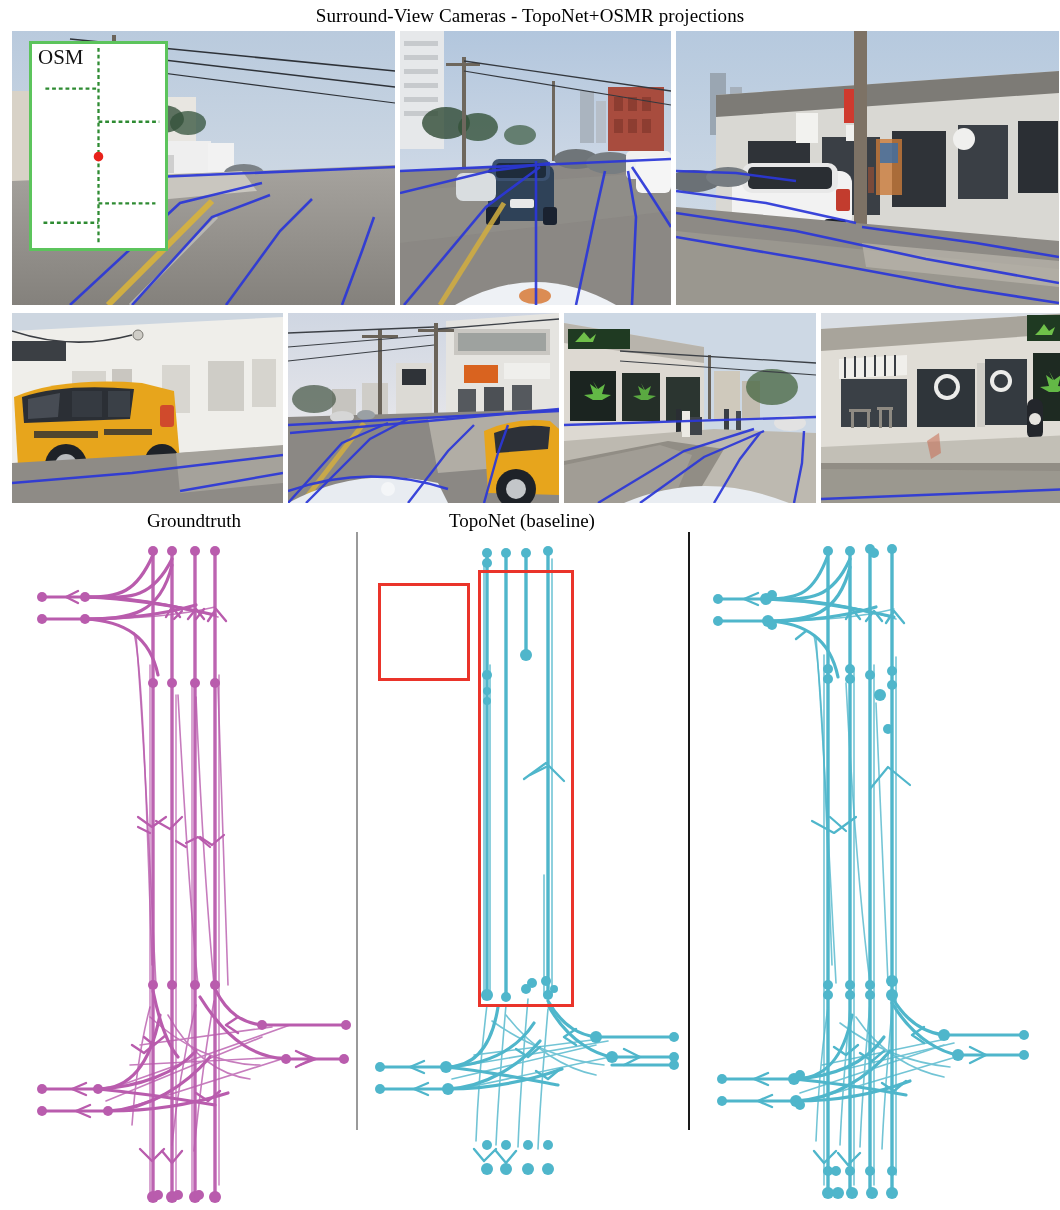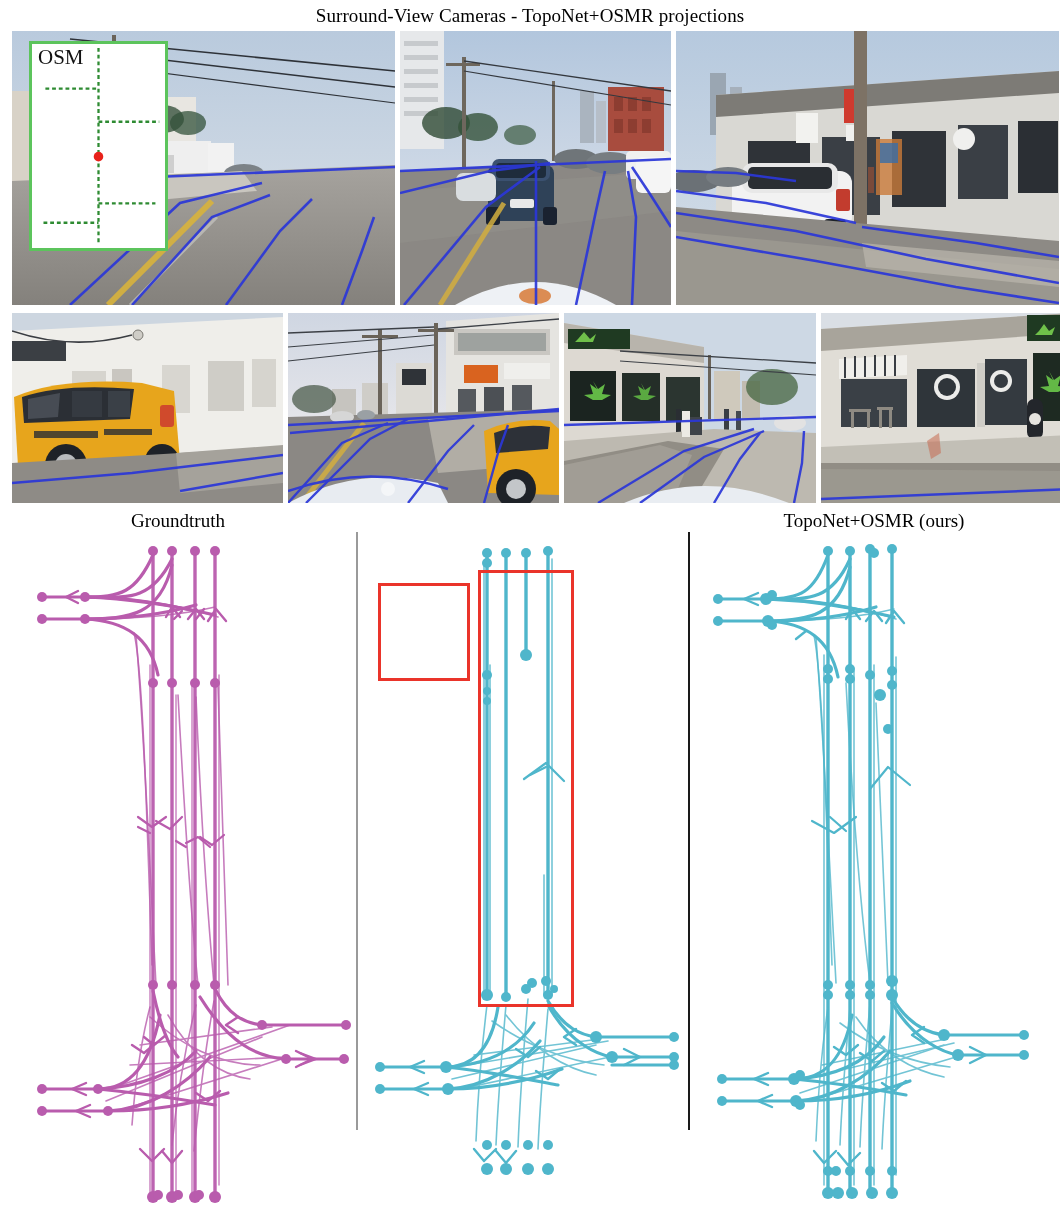--- a/index.html
+++ b/index.html
@@ -478,22 +478,22 @@
         <path d="M0 156 L252 158 L252 190 L0 190Z" fill="#a09c93" opacity=".7"></path>
         <path d="M106 128 L118 120 L120 140 L110 146Z" fill="#c76a50" opacity=".55"></path>
 
         <g stroke="#2b37d8" stroke-width="2.4" fill="none" opacity=".92">
           <path d="M0 186 L252 176"></path>
         </g>
       </svg>
     </div>
   </div>
 
-  <div class="panel-caption" style="left:0px;top:510px;width:356px;">Groundtruth</div>
-  <div class="panel-caption" style="left:688px;top:510px;width:372px;">TopoNet+OSMR (ours)</div>
+  <div class="panel-caption" style="left:16px;top:510px;width:356px;">Groundtruth</div>
+  <div class="panel-caption" style="left:356px;top:510px;width:332px;">TopoNet (baseline)</div>
 
   <div class="divider" style="left:356px;top:532px;height:598px;background:#9a9a9a;"></div>
   <div class="divider" style="left:688px;top:532px;height:598px;background:#1a1a1a;"></div>
 
   <div class="graph-panel" style="left:0px;width:356px;">
     <svg viewBox="0 0 356 660" preserveAspectRatio="none">
       <g stroke="#b95cad" fill="#b95cad" stroke-linecap="round" stroke-linejoin="round">
 
         <g stroke-width="3.4" fill="none" opacity=".95">
           <path d="M153 6 L153 654"></path>

